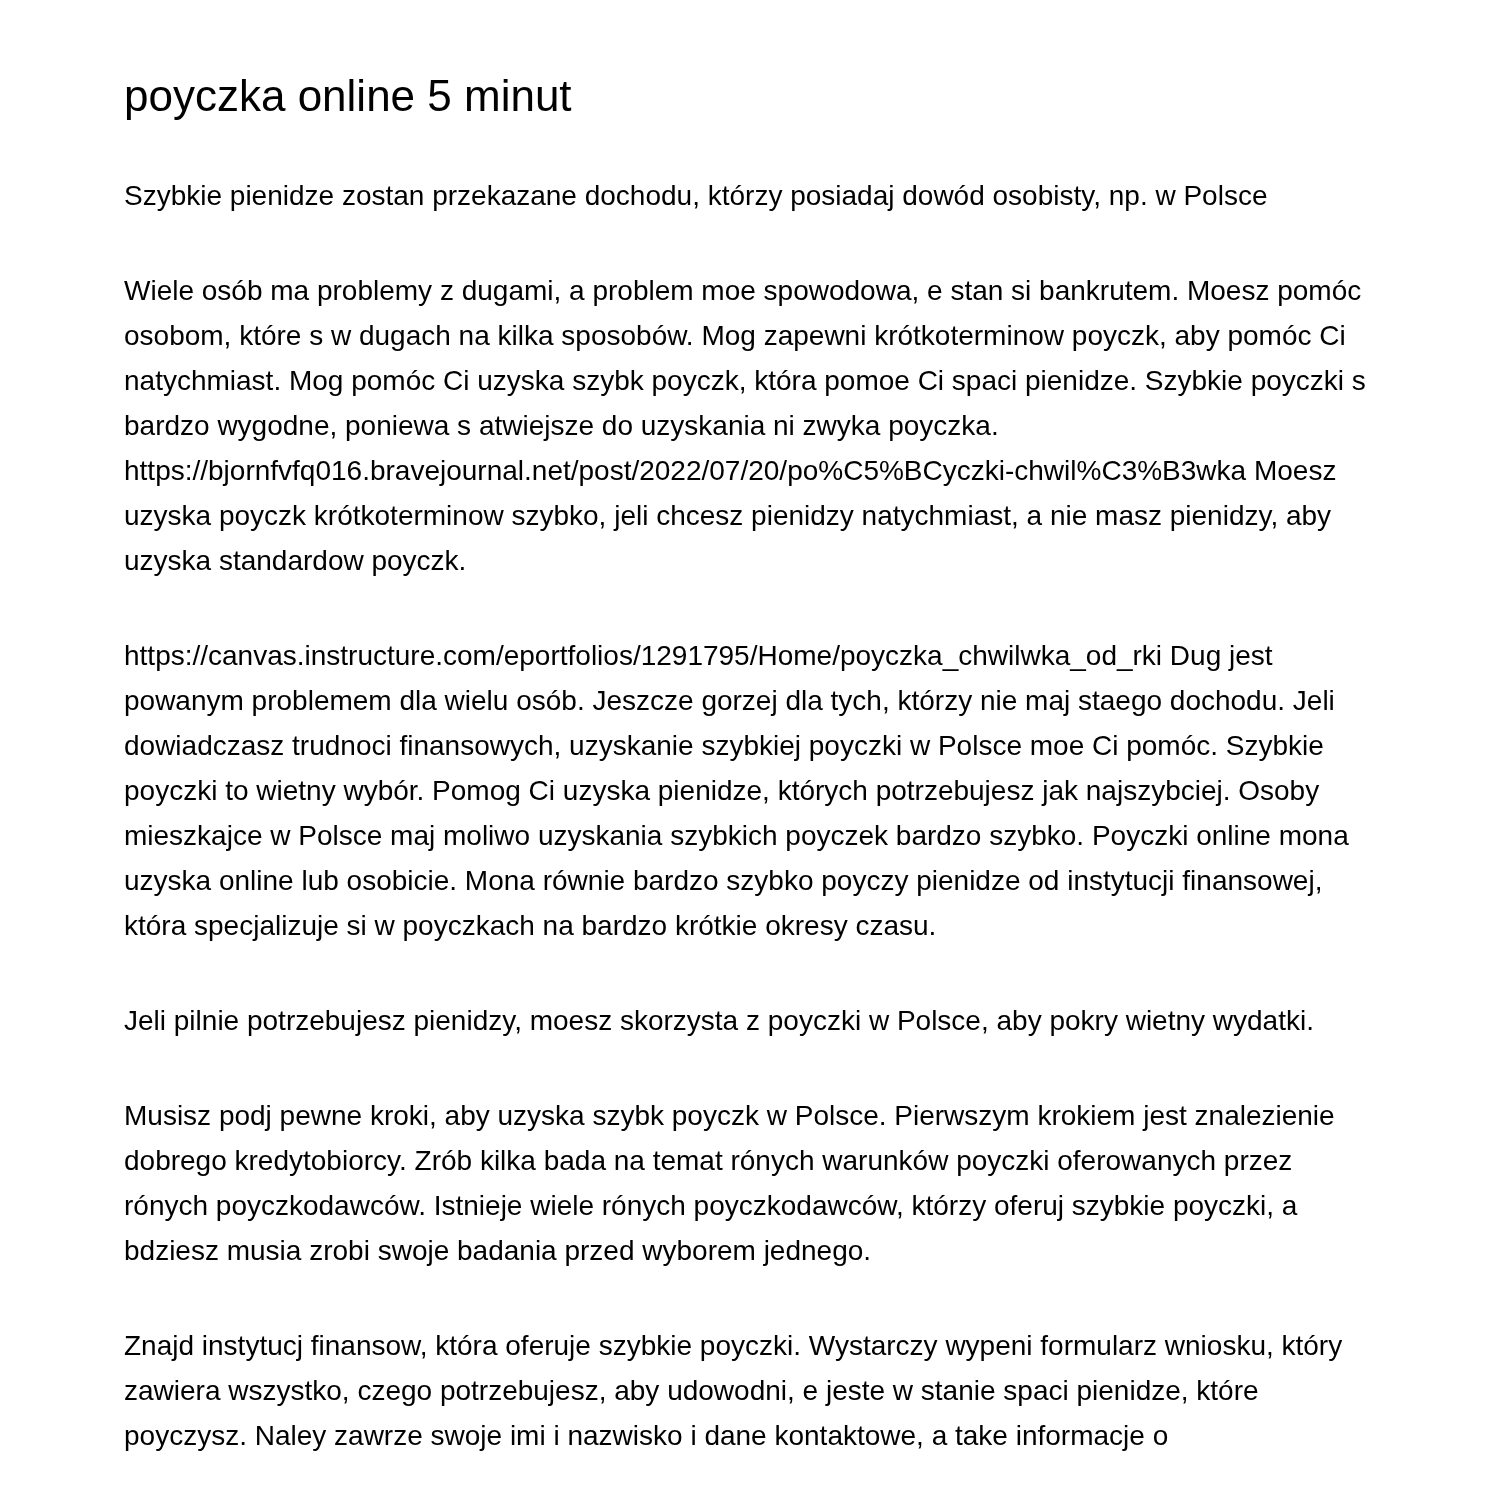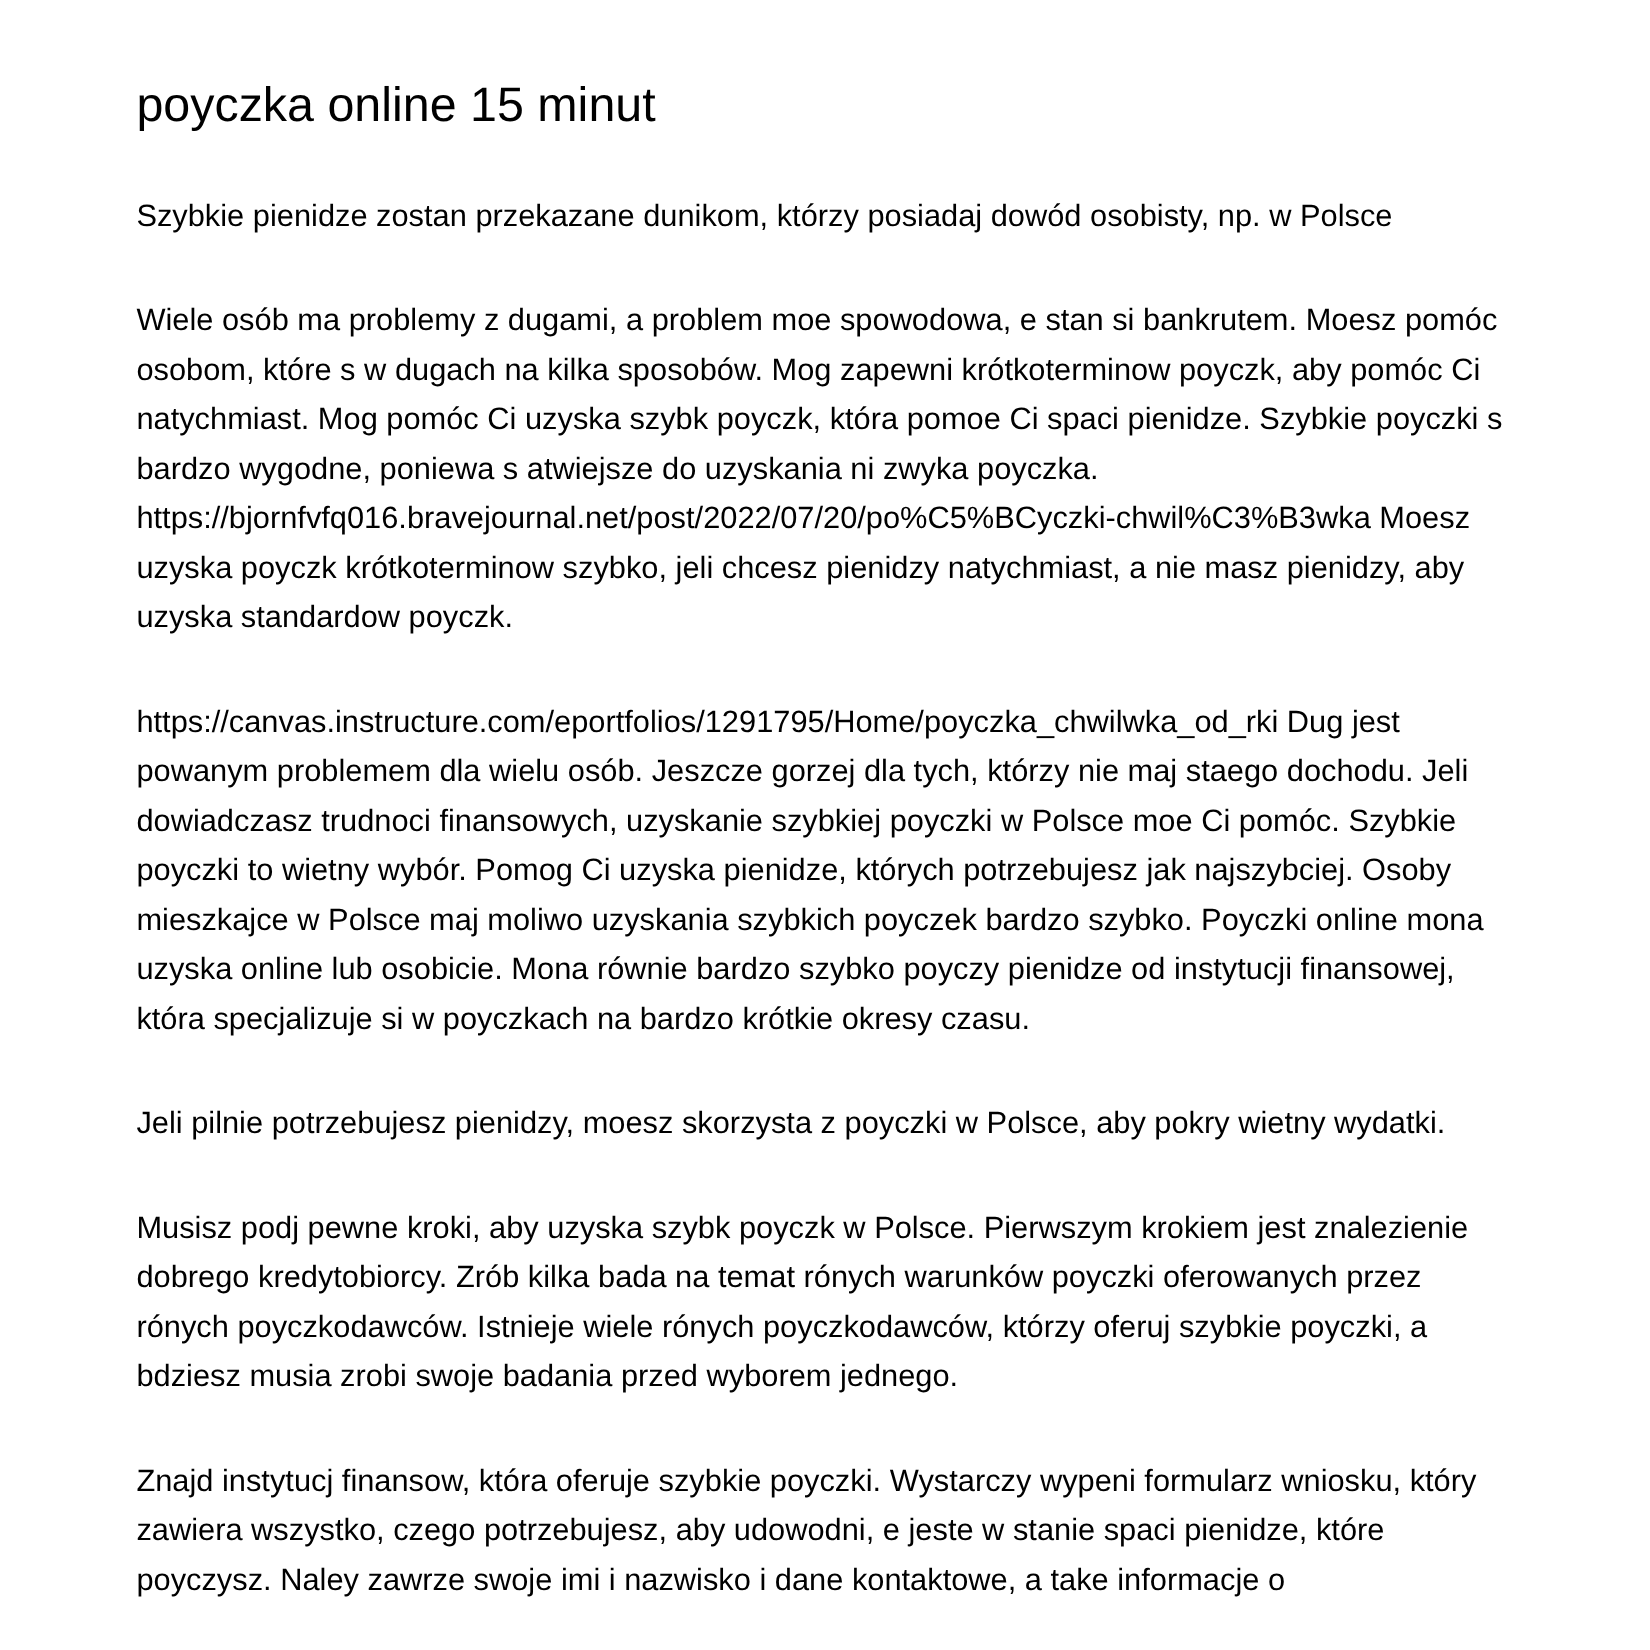--- a/index.html
+++ b/index.html
@@ -28,23 +28,23 @@
     line-height: 45px;
     margin: 50px 0 0 0;
     max-width: 1252px;
     overflow-wrap: break-word;
     word-break: normal;
   }
 </style>
 </head>
 <body>
 
-<h1 class="doc-title">poyczka online 15 minut</h1>
+<h1 class="doc-title">poyczka online 5 minut</h1>
 
-<p class="doc-paragraph">Szybkie pienidze zostan przekazane dunikom, którzy posiadaj dowód osobisty, np. w Polsce</p>
+<p class="doc-paragraph">Szybkie pienidze zostan przekazane dochodu, którzy posiadaj dowód osobisty, np. w Polsce</p>
 
 <p class="doc-paragraph">Wiele osób ma problemy z dugami, a problem moe spowodowa, e stan si bankrutem. Moesz pomóc osobom, które s w dugach na kilka sposobów. Mog zapewni krótkoterminow poyczk, aby pomóc Ci natychmiast. Mog pomóc Ci uzyska szybk poyczk, która pomoe Ci spaci pienidze. Szybkie poyczki s bardzo wygodne, poniewa s atwiejsze do uzyskania ni zwyka poyczka. https://bjornfvfq016.bravejournal.net/post/2022/07/20/po%C5%BCyczki-chwil%C3%B3wka Moesz uzyska poyczk krótkoterminow szybko, jeli chcesz pienidzy natychmiast, a nie masz pienidzy, aby uzyska standardow poyczk.</p>
 
 <p class="doc-paragraph">https://canvas.instructure.com/eportfolios/1291795/Home/poyczka_chwilwka_od_rki Dug jest powanym problemem dla wielu osób. Jeszcze gorzej dla tych, którzy nie maj staego dochodu. Jeli dowiadczasz trudnoci finansowych, uzyskanie szybkiej poyczki w Polsce moe Ci pomóc. Szybkie poyczki to wietny wybór. Pomog Ci uzyska pienidze, których potrzebujesz jak najszybciej. Osoby mieszkajce w Polsce maj moliwo uzyskania szybkich poyczek bardzo szybko. Poyczki online mona uzyska online lub osobicie. Mona równie bardzo szybko poyczy pienidze od instytucji finansowej, która specjalizuje si w poyczkach na bardzo krótkie okresy czasu.</p>
 
 <p class="doc-paragraph">Jeli pilnie potrzebujesz pienidzy, moesz skorzysta z poyczki w Polsce, aby pokry wietny wydatki.</p>
 
 <p class="doc-paragraph">Musisz podj pewne kroki, aby uzyska szybk poyczk w Polsce. Pierwszym krokiem jest znalezienie dobrego kredytobiorcy. Zrób kilka bada na temat rónych warunków poyczki oferowanych przez rónych poyczkodawców. Istnieje wiele rónych poyczkodawców, którzy oferuj szybkie poyczki, a bdziesz musia zrobi swoje badania przed wyborem jednego.</p>
 
 <p class="doc-paragraph">Znajd instytucj finansow, która oferuje szybkie poyczki. Wystarczy wypeni formularz wniosku, który zawiera wszystko, czego potrzebujesz, aby udowodni, e jeste w stanie spaci pienidze, które poyczysz. Naley zawrze swoje imi i nazwisko i dane kontaktowe, a take informacje o</p>

